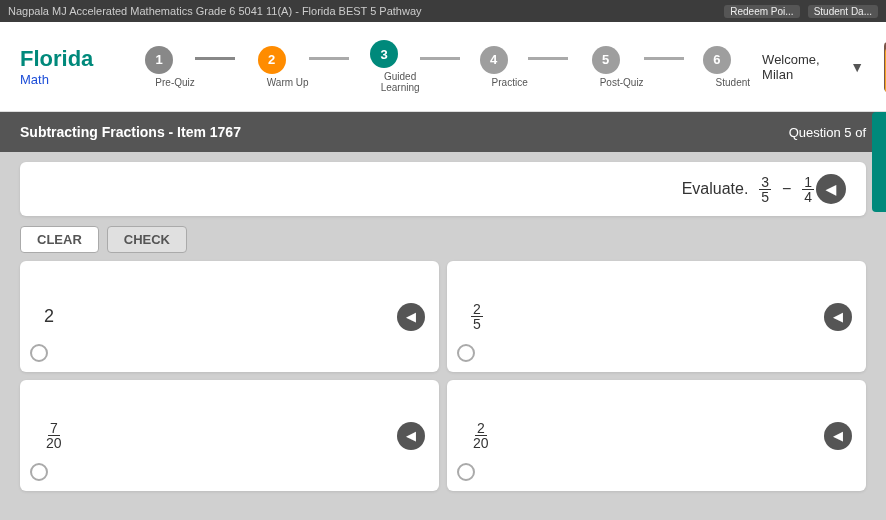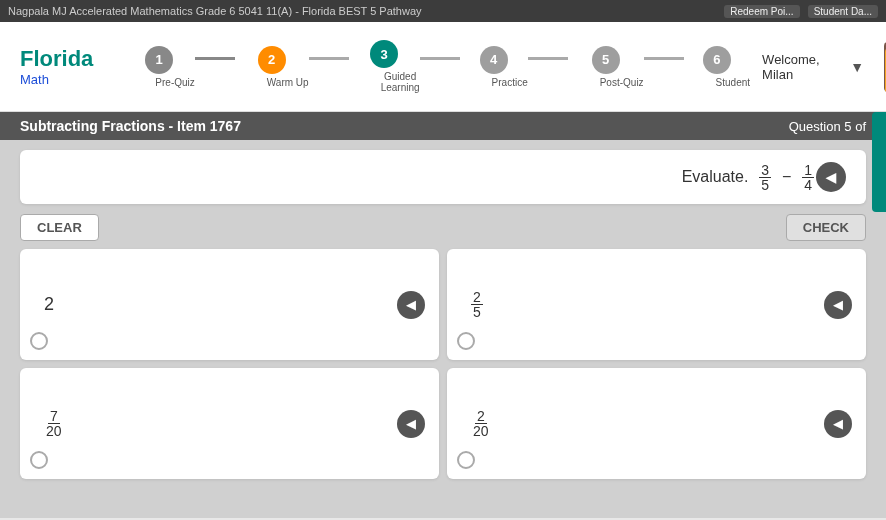--- a/index.html
+++ b/index.html
@@ -145,21 +145,21 @@
       border-radius: 50%;
       position: absolute;
       top: -10px;
       left: 4px;
     }
 
     
     .section-bar {
       background: #555;
       color: white;
-      padding: 6px 20px;
+      padding: 12px 20px;
       font-size: 14px;
       font-weight: bold;
       display: flex;
       justify-content: space-between;
       align-items: center;
     }
     .question-num {
       font-size: 13px;
       font-weight: normal;
     }
@@ -217,21 +217,21 @@
       flex-shrink: 0;
     }
     .speaker-icon {
       color: white;
       font-size: 14px;
     }
 
     
     .action-btns {
       display: flex;
-      justify-content: space-between;
+      justify-content: flex-start;
       gap: 8px;
       margin-bottom: 8px;
     }
     .btn-clear {
       background: white;
       border: 1px solid #aaa;
       border-radius: 4px;
       padding: 5px 16px;
       font-size: 13px;
       font-weight: bold;

